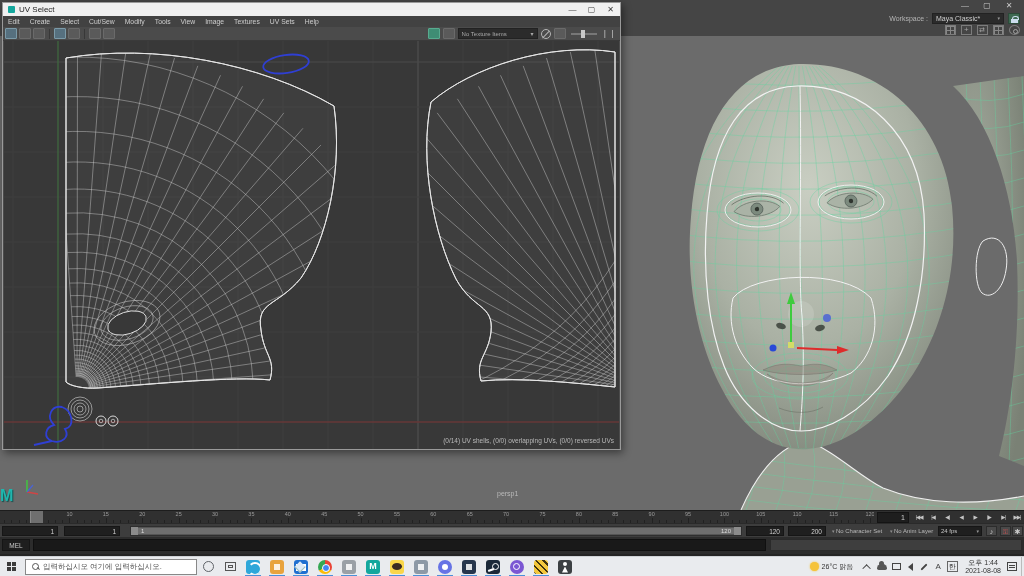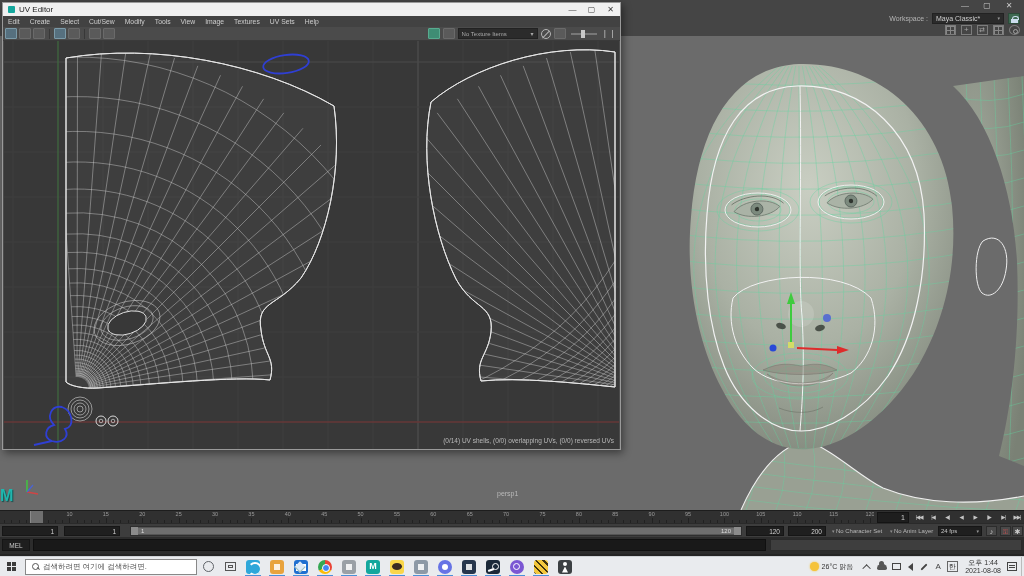--- a/index.html
+++ b/index.html
@@ -525,21 +525,21 @@
   <div class="cmd-row">
     <div class="mel-btn">MEL</div>
     <div class="mel-input"></div>
     <div class="help-area"></div>
   </div>
   <div class="gap-strip"></div>
 
   <div class="uv-window">
     <div class="uv-titlebar">
       <div class="uv-appicon"></div>
-      <div class="uv-title">UV Editor</div>
+      <div class="uv-title">UV Select</div>
       <div class="uv-winctrl">
         <span>—</span>
         <span>▢</span>
         <span>✕</span>
       </div>
     </div>
     <div class="uv-menubar" id="uv-menubar">
         <span class="uv-menu">Edit</span>
         <span class="uv-menu">Create</span>
         <span class="uv-menu">Select</span>
@@ -762,21 +762,21 @@
     <div class="start-btn">
       <div class="start-logo">
           <i></i>
           <i></i>
           <i></i>
           <i></i>
         </div>
     </div>
     <div class="search-box">
       <span class="mag"></span>
-      <span class="search-ph">검색하려면 여기에 검색하려면.</span>
+      <span class="search-ph">입력하십시오 여기에 입력하십시오.</span>
     </div>
     <div class="tb-ic">
         <span class="cortana"></span>
       </div>
     <div class="tb-ic">
         <span class="taskview"></span>
       </div>
     <div class="apps" id="taskbar-apps">
         <div class="app">
           <span class="app-ic glyph-swirl" style="background: rgb(46, 167, 217);"></span>

